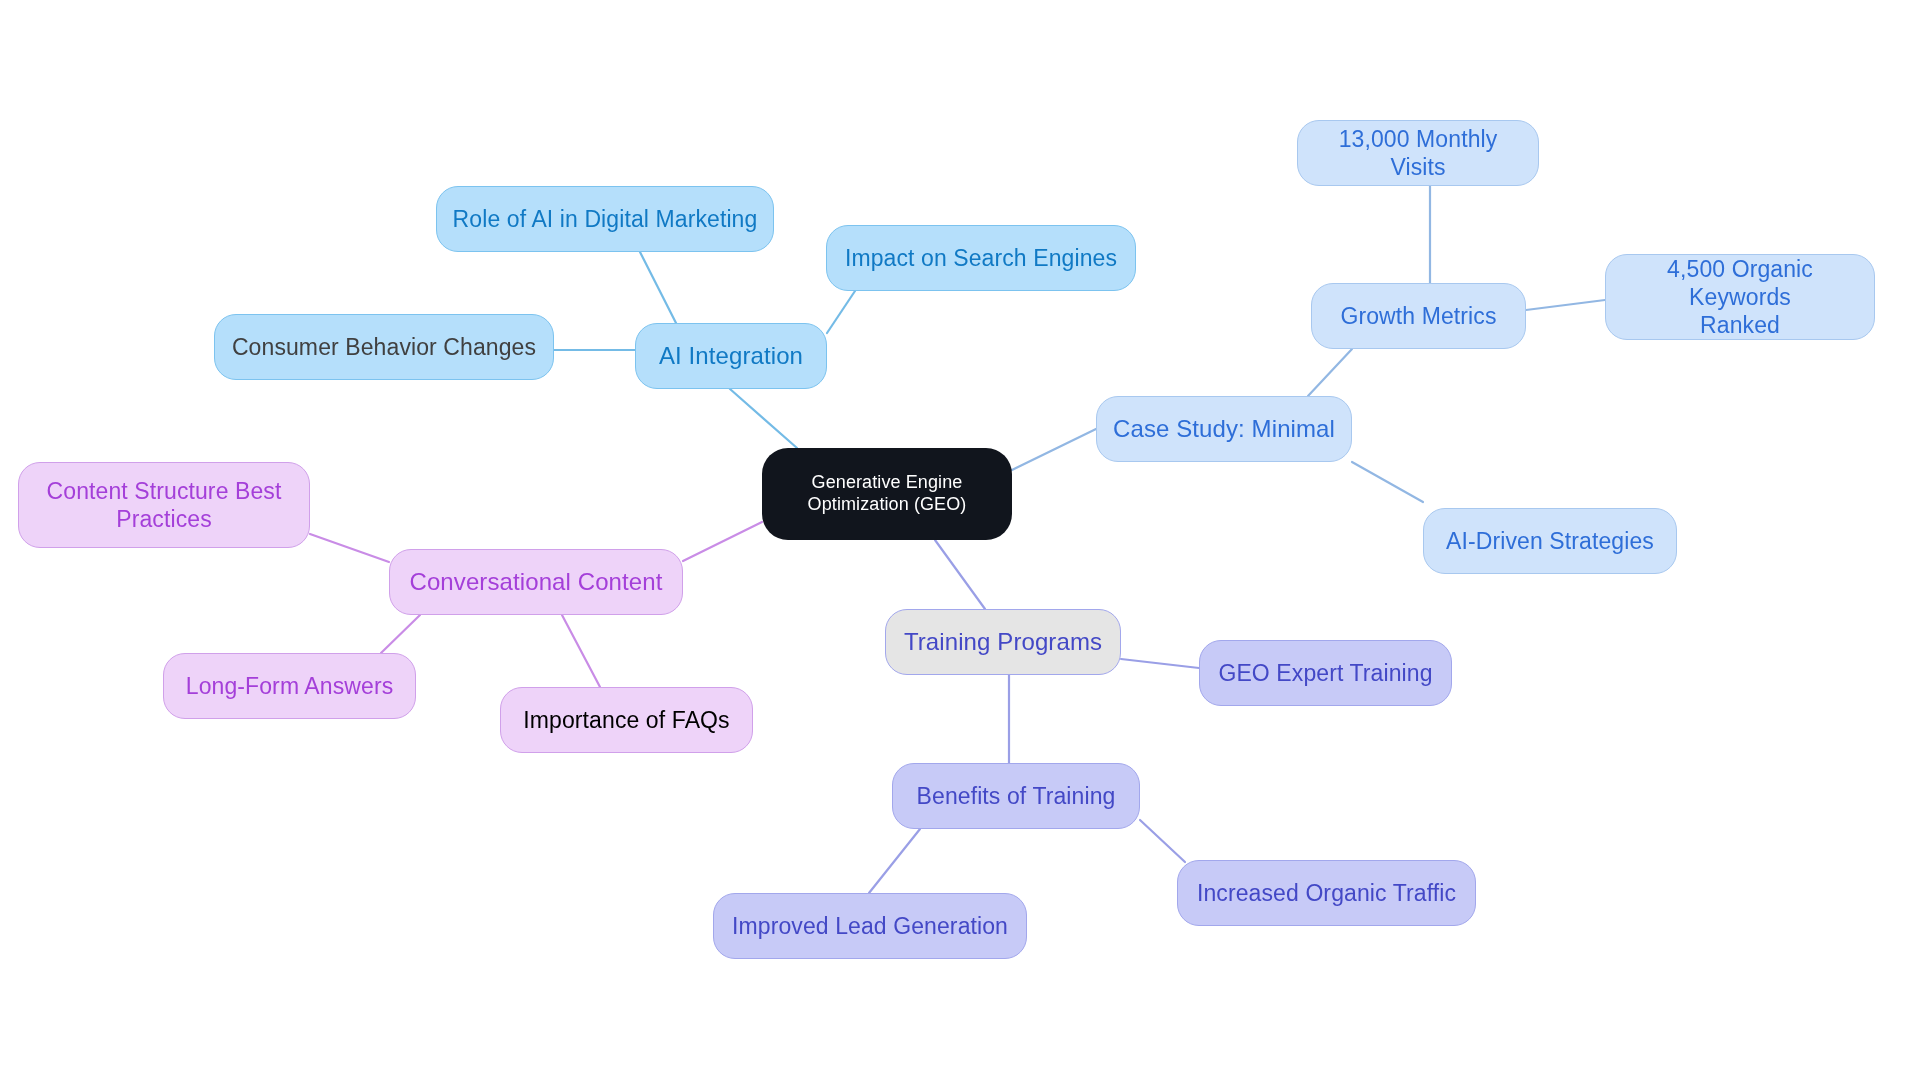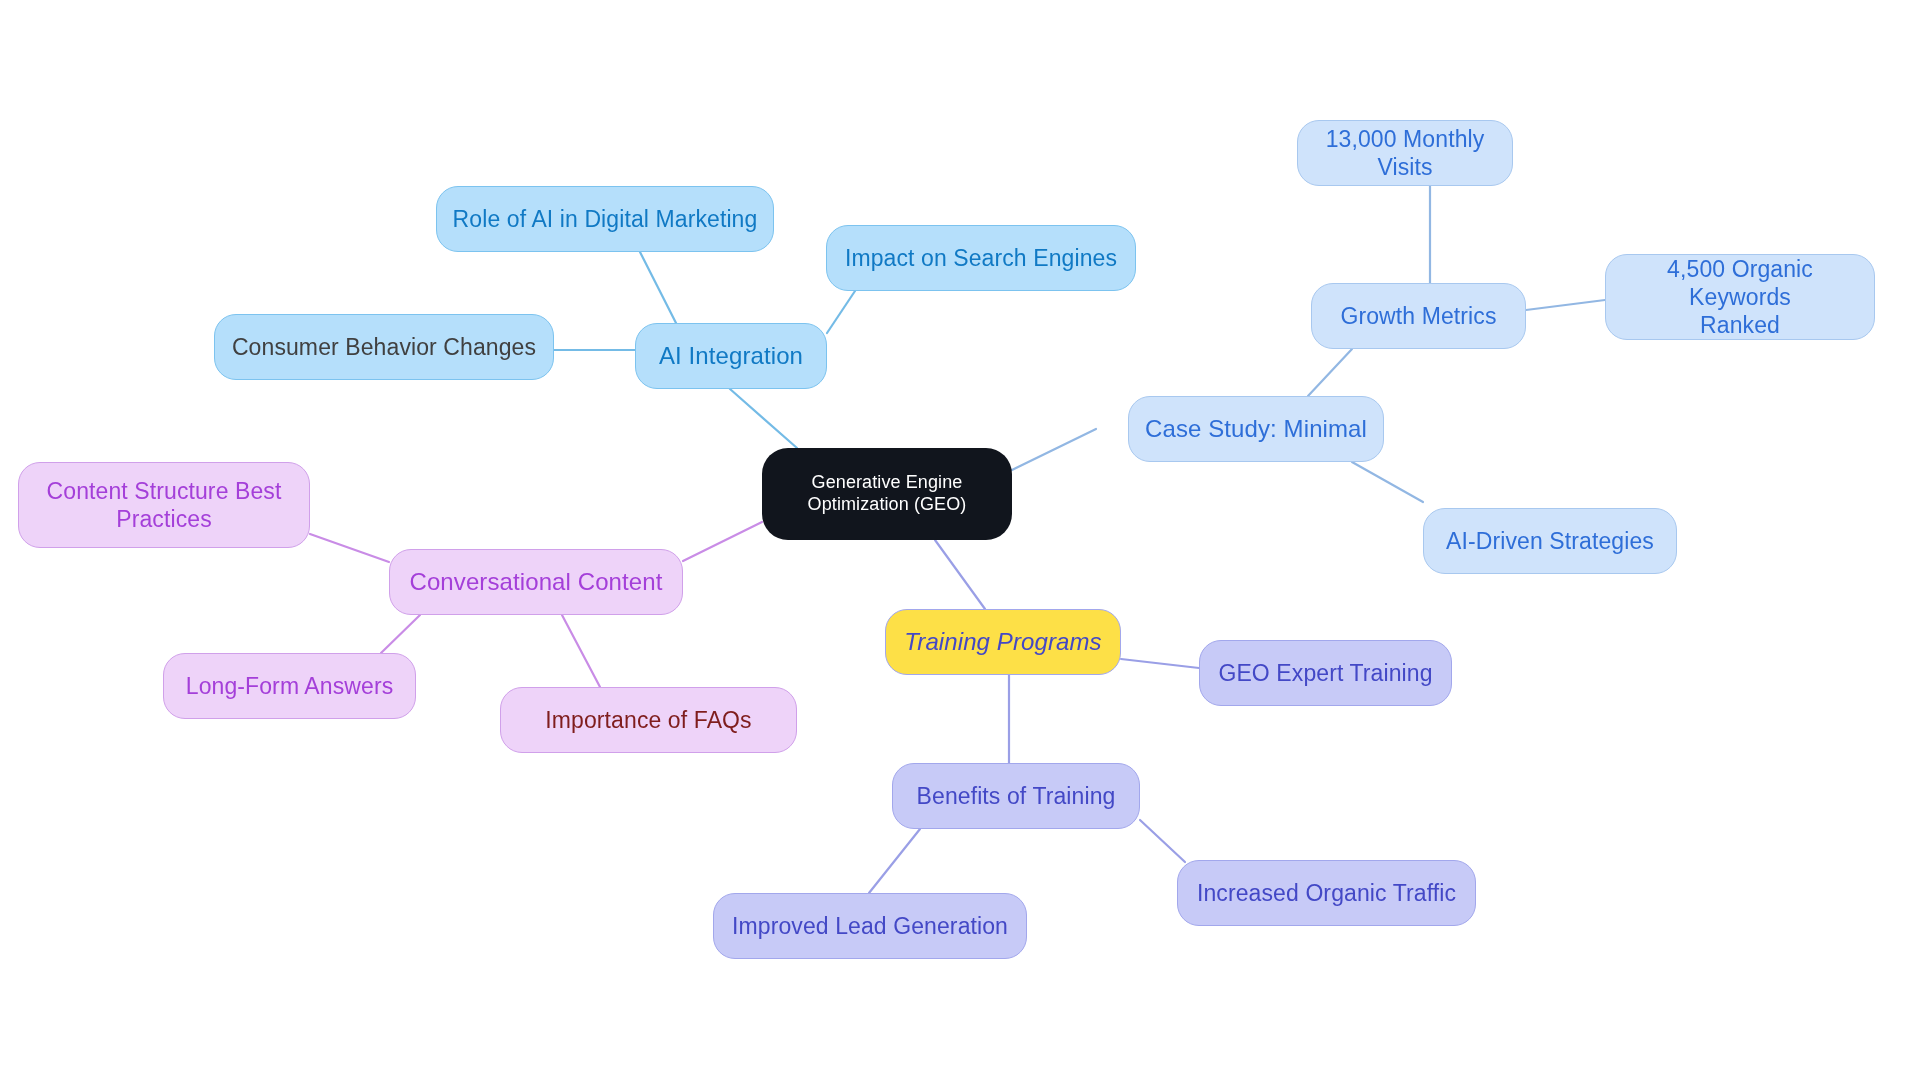--- a/index.html
+++ b/index.html
@@ -73,30 +73,30 @@
       <line x1="420" y1="615" x2="381" y2="653" stroke="#c98ce6" stroke-width="2.2" stroke-linecap="round"></line>
       <line x1="562" y1="615" x2="600" y2="687" stroke="#c98ce6" stroke-width="2.2" stroke-linecap="round"></line>
     </svg>
   <div id="node-layer">
       <div class="node root" style="left: 762px; top: 448px; width: 250px; height: 92px;">Generative Engine
 Optimization (GEO)</div>
       <div class="node branch" style="background: rgb(181, 223, 251); border-color: rgb(124, 195, 239); color: rgb(16, 121, 196); left: 635px; top: 323px; width: 192px; height: 66px;">AI Integration</div>
       <div class="node leaf" style="background: rgb(181, 223, 251); border-color: rgb(124, 195, 239); color: rgb(16, 121, 196); left: 436px; top: 186px; width: 338px; height: 66px;">Role of AI in Digital Marketing</div>
       <div class="node leaf" style="background: rgb(181, 223, 251); border-color: rgb(124, 195, 239); color: rgb(16, 121, 196); left: 826px; top: 225px; width: 310px; height: 66px;">Impact on Search Engines</div>
       <div class="node leaf" style="background: rgb(181, 223, 251); border-color: rgb(124, 195, 239); color: #404040; left: 214px; top: 314px; width: 340px; height: 66px;">Consumer Behavior Changes</div>
-      <div class="node branch" style="background: rgb(207, 227, 251); border-color: rgb(168, 200, 239); color: rgb(46, 110, 216); left: 1096px; top: 396px; width: 256px; height: 66px; margin-left: 32px;">Case Study: Minimal</div>
+      <div class="node branch" style="background: rgb(207, 227, 251); border-color: rgb(168, 200, 239); color: rgb(46, 110, 216); left: 1096px; top: 396px; width: 256px; height: 66px;">Case Study: Minimal</div>
       <div class="node leaf" style="background: rgb(207, 227, 251); border-color: rgb(168, 200, 239); color: rgb(46, 110, 216); left: 1311px; top: 283px; width: 215px; height: 66px;">Growth Metrics</div>
-      <div class="node leaf" style="background: rgb(207, 227, 251); border-color: rgb(168, 200, 239); color: rgb(46, 110, 216); left: 1297px; top: 120px; width: 216px; height: 66px;">13,000 Monthly Visits</div>
+      <div class="node leaf" style="background: rgb(207, 227, 251); border-color: rgb(168, 200, 239); color: rgb(46, 110, 216); left: 1297px; top: 120px; width: 242px; height: 66px;">13,000 Monthly Visits</div>
       <div class="node leaf" style="background: rgb(207, 227, 251); border-color: rgb(168, 200, 239); color: rgb(46, 110, 216); left: 1605px; top: 254px; width: 270px; height: 86px;">4,500 Organic Keywords
 Ranked</div>
       <div class="node leaf" style="background: rgb(207, 227, 251); border-color: rgb(168, 200, 239); color: rgb(46, 110, 216); left: 1423px; top: 508px; width: 254px; height: 66px;">AI-Driven Strategies</div>
-      <div class="node branch" style="background: #fde047; border-color: rgb(162, 167, 236); color: rgb(67, 72, 198); left: 885px; top: 609px; width: 236px; height: 66px; font-style: italic;">Training Programs</div>
+      <div class="node branch" style="background: #e5e5e5; border-color: rgb(162, 167, 236); color: rgb(67, 72, 198); left: 885px; top: 609px; width: 236px; height: 66px;">Training Programs</div>
       <div class="node leaf" style="background: rgb(199, 202, 247); border-color: rgb(162, 167, 236); color: rgb(67, 72, 198); left: 1199px; top: 640px; width: 253px; height: 66px;">GEO Expert Training</div>
       <div class="node leaf" style="background: rgb(199, 202, 247); border-color: rgb(162, 167, 236); color: rgb(67, 72, 198); left: 892px; top: 763px; width: 248px; height: 66px;">Benefits of Training</div>
       <div class="node leaf" style="background: rgb(199, 202, 247); border-color: rgb(162, 167, 236); color: rgb(67, 72, 198); left: 1177px; top: 860px; width: 299px; height: 66px;">Increased Organic Traffic</div>
       <div class="node leaf" style="background: rgb(199, 202, 247); border-color: rgb(162, 167, 236); color: rgb(67, 72, 198); left: 713px; top: 893px; width: 314px; height: 66px;">Improved Lead Generation</div>
       <div class="node branch" style="background: rgb(238, 211, 249); border-color: rgb(208, 160, 234); color: rgb(164, 63, 217); left: 389px; top: 549px; width: 294px; height: 66px;">Conversational Content</div>
       <div class="node leaf" style="background: rgb(238, 211, 249); border-color: rgb(208, 160, 234); color: rgb(164, 63, 217); left: 18px; top: 462px; width: 292px; height: 86px;">Content Structure Best
 Practices</div>
       <div class="node leaf" style="background: rgb(238, 211, 249); border-color: rgb(208, 160, 234); color: rgb(164, 63, 217); left: 163px; top: 653px; width: 253px; height: 66px;">Long-Form Answers</div>
-      <div class="node leaf" style="background: rgb(238, 211, 249); border-color: rgb(208, 160, 234); color: #7f1d1d; left: 500px; top: 687px; width: 297px; height: 66px; text-align: right;">Importance of FAQs</div>
+      <div class="node leaf" style="background: rgb(238, 211, 249); border-color: rgb(208, 160, 234); color: #000000; left: 500px; top: 687px; width: 253px; height: 66px; text-align: right;">Importance of FAQs</div>
     </div>
 </div>
 
 </body></html>

